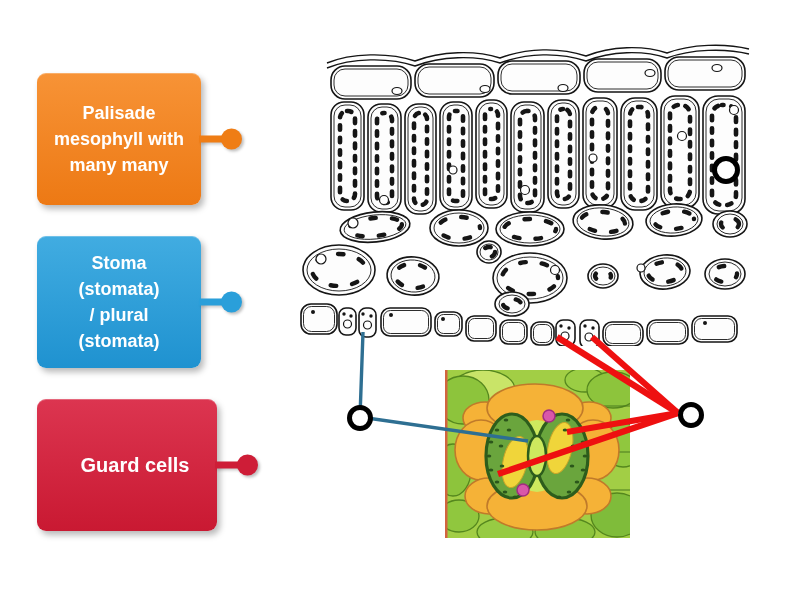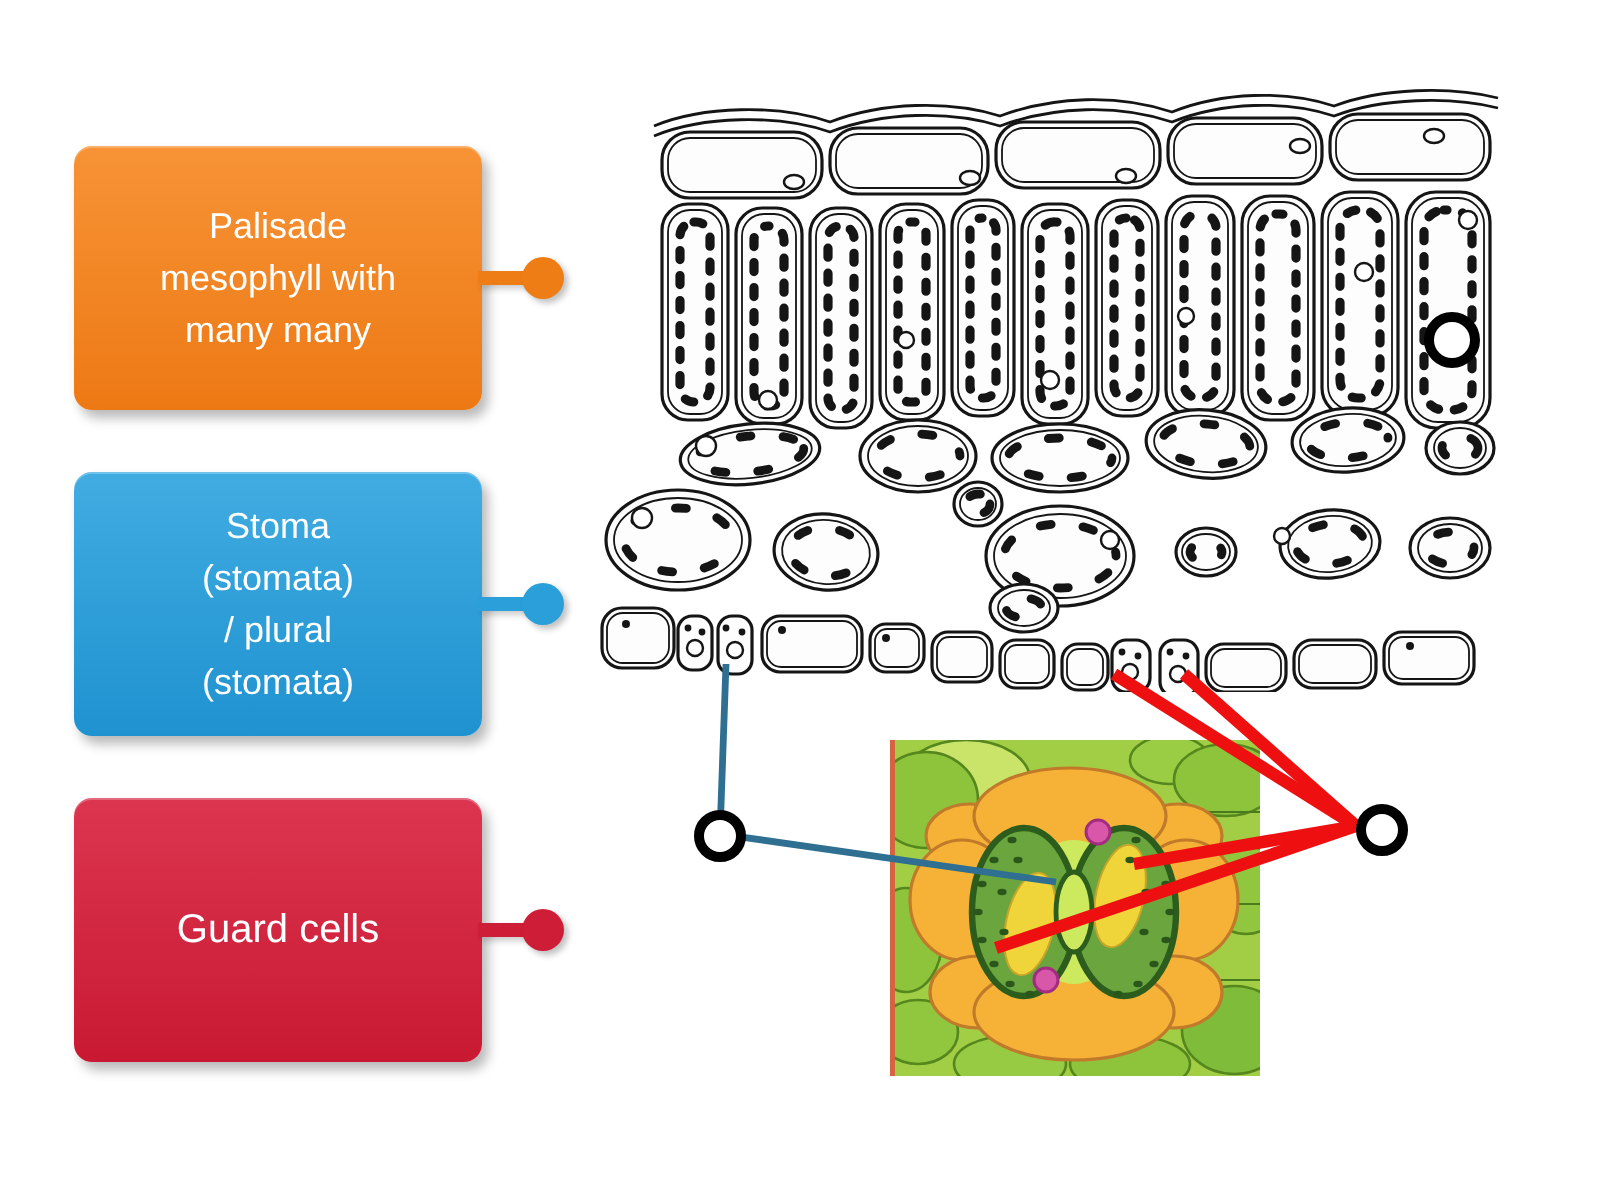--- a/index.html
+++ b/index.html
@@ -3,31 +3,31 @@
 <meta charset="utf-8">
 <style>
   html,body{margin:0;padding:0;}
   body{
     width:800px;height:600px;position:relative;overflow:hidden;
     background:var(--page-bg,#fff);
     font-family:"Liberation Sans", sans-serif;
   }
   
   .card{
-    position:absolute;left:37px;width:204px;height:132px;
+    position:absolute;left:37px;width:164px;height:132px;
     border-radius:9px;
     display:flex;align-items:center;justify-content:center;
-    text-align:center;color:var(--label-text,#fff);font-weight:normal;
+    text-align:center;color:var(--label-text,#fff);font-weight:bold;
     box-shadow:3px 4px 6px rgba(0,0,0,0.28), inset 0 1px 0 rgba(255,255,255,0.25);
     z-index:6;
   }
   .card .txt{font-size:18px;line-height:26px;}
   .card.orange{top:73px;background:linear-gradient(180deg,var(--orange-top),var(--orange-bottom));}
   .card.blue{top:236px;background:linear-gradient(180deg,var(--blue-top),var(--blue-bottom));align-items:center;}
-  .card.red{top:399px;background:linear-gradient(180deg,var(--red-top),var(--red-bottom));}
+  .card.red{top:399px;background:linear-gradient(180deg,var(--red-top),var(--red-bottom));padding-left:16px;}
   .card.red .txt{font-size:20px;}
   .pin-stem{
     position:absolute;right:-26px;top:50%;transform:translateY(-50%);
     width:28px;height:7px;box-shadow:2px 2px 3px rgba(0,0,0,0.2);
   }
   .pin-dot{
     position:absolute;right:-41px;top:50%;transform:translateY(-50%);
     width:21px;height:21px;border-radius:50%;
     box-shadow:2px 2px 3px rgba(0,0,0,0.25);
   }

